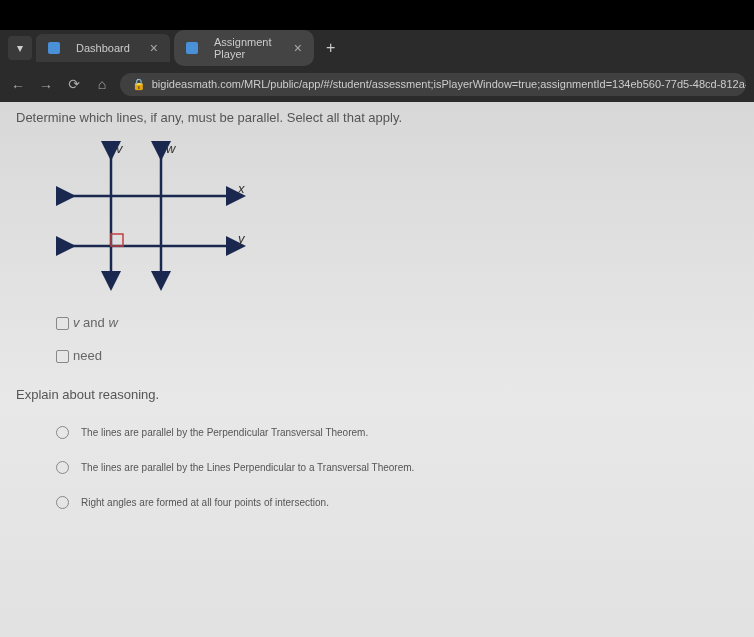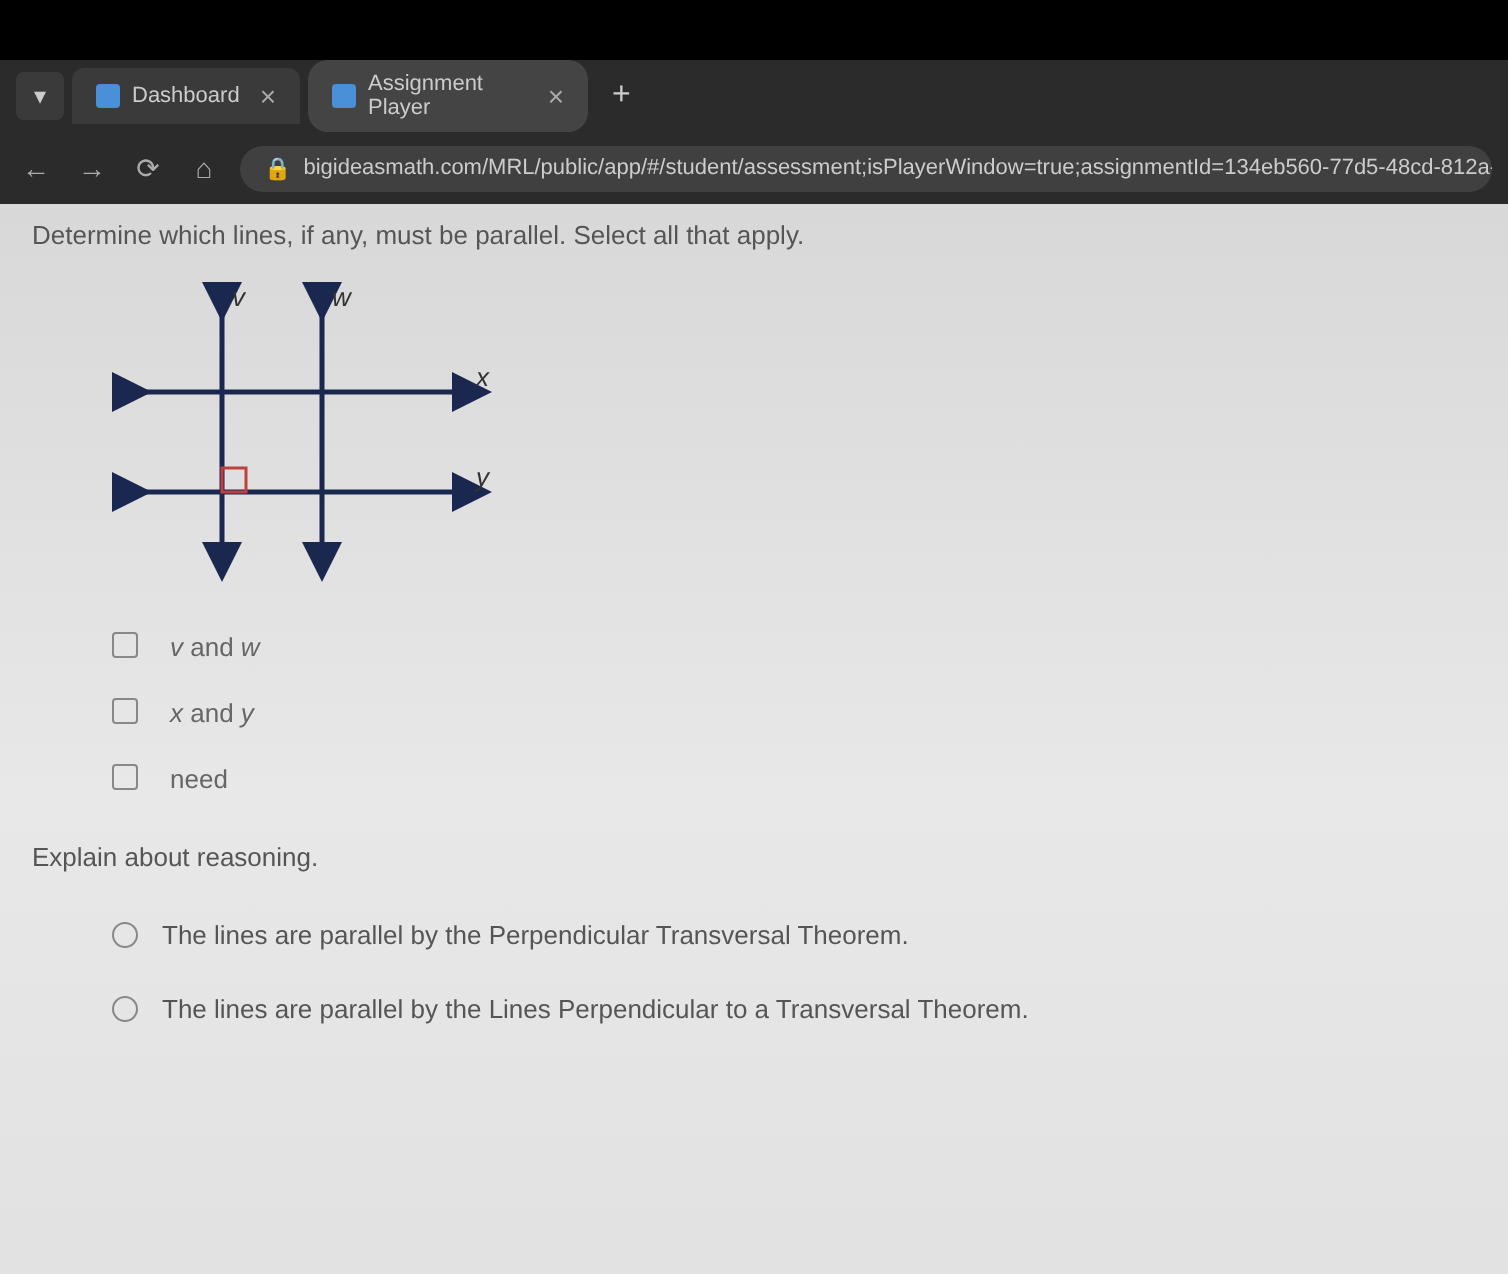--- a/index.html
+++ b/index.html
@@ -34,21 +34,21 @@
       font-size: 12px;
     }
     .tab {
       background: #3a3a3a;
       color: #ccc;
       padding: 6px 12px;
       border-radius: 6px 6px 0 0;
       font-size: 11px;
       display: flex;
       align-items: center;
-      gap: 6px;
+      gap: 16px;
       max-width: 140px;
     }
     .tab.active {
       background: #444;
       border-radius: 10px;
     }
     .tab-icon {
       width: 12px;
       height: 12px;
       background: #4a90d9;
@@ -108,22 +108,22 @@
       margin-bottom: 16px;
     }
     .diagram {
       margin: 10px 0 20px 40px;
     }
     .options {
       margin: 20px 0 24px 40px;
     }
     .option-row {
       display: flex;
-      align-items: flex-start;
-      gap: 16px;
+      align-items: flex-end;
+      gap: 4px;
       margin-bottom: 18px;
       color: #666;
       font-size: 13px;
     }
     .checkbox {
       width: 13px;
       height: 13px;
       border: 1.5px solid #888;
       border-radius: 2px;
       flex-shrink: 0;
@@ -138,21 +138,21 @@
     }
     .radio-options {
       margin-left: 40px;
     }
     .radio-row {
       display: flex;
       align-items: center;
       gap: 12px;
       margin-bottom: 22px;
       color: #555;
-      font-size: 13px;
+      font-size: 10px;
     }
     .radio {
       width: 13px;
       height: 13px;
       border: 1.5px solid #888;
       border-radius: 50%;
       flex-shrink: 0;
     }
   </style>
 </head>
@@ -206,34 +206,34 @@
       </svg>
     </div>
 
     <div class="options">
       <div class="option-row">
         <div class="checkbox"></div>
         <span><span class="italic">v</span><span> and </span><span class="italic">w</span></span>
       </div>
       <div class="option-row">
         <div class="checkbox"></div>
-        <span><span class="italic">x</span><span> and </span><span class="italic">y</span></span>
-      </div>
-      <div class="option-row">
-        <div class="checkbox"></div>
         <span>need</span>
       </div>
     </div>
 
     <div class="explain-heading">Explain about reasoning.</div>
 
     <div class="radio-options">
       <div class="radio-row">
         <div class="radio"></div>
         <span>The lines are parallel by the Perpendicular Transversal Theorem.</span>
       </div>
       <div class="radio-row">
         <div class="radio"></div>
         <span>The lines are parallel by the Lines Perpendicular to a Transversal Theorem.</span>
       </div>
+      <div class="radio-row">
+        <div class="radio"></div>
+        <span>Right angles are formed at all four points of intersection.</span>
+      </div>
     </div>
   </div>
 </div>
 
 </body></html>

